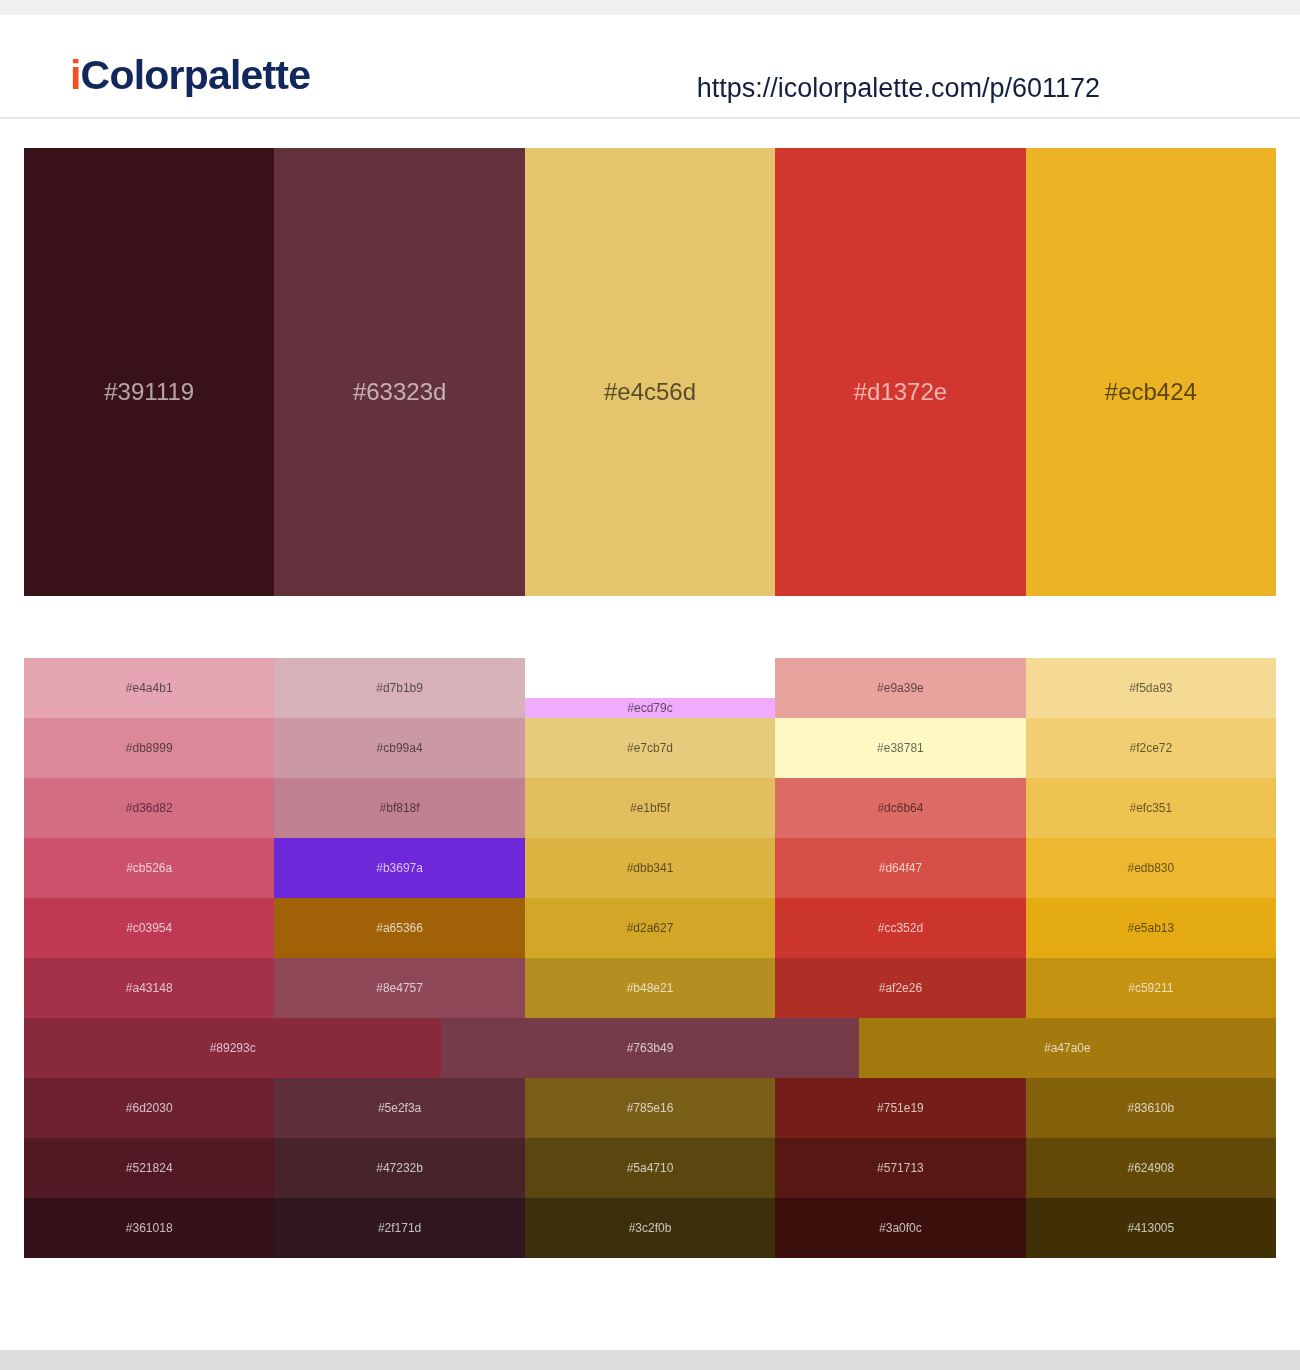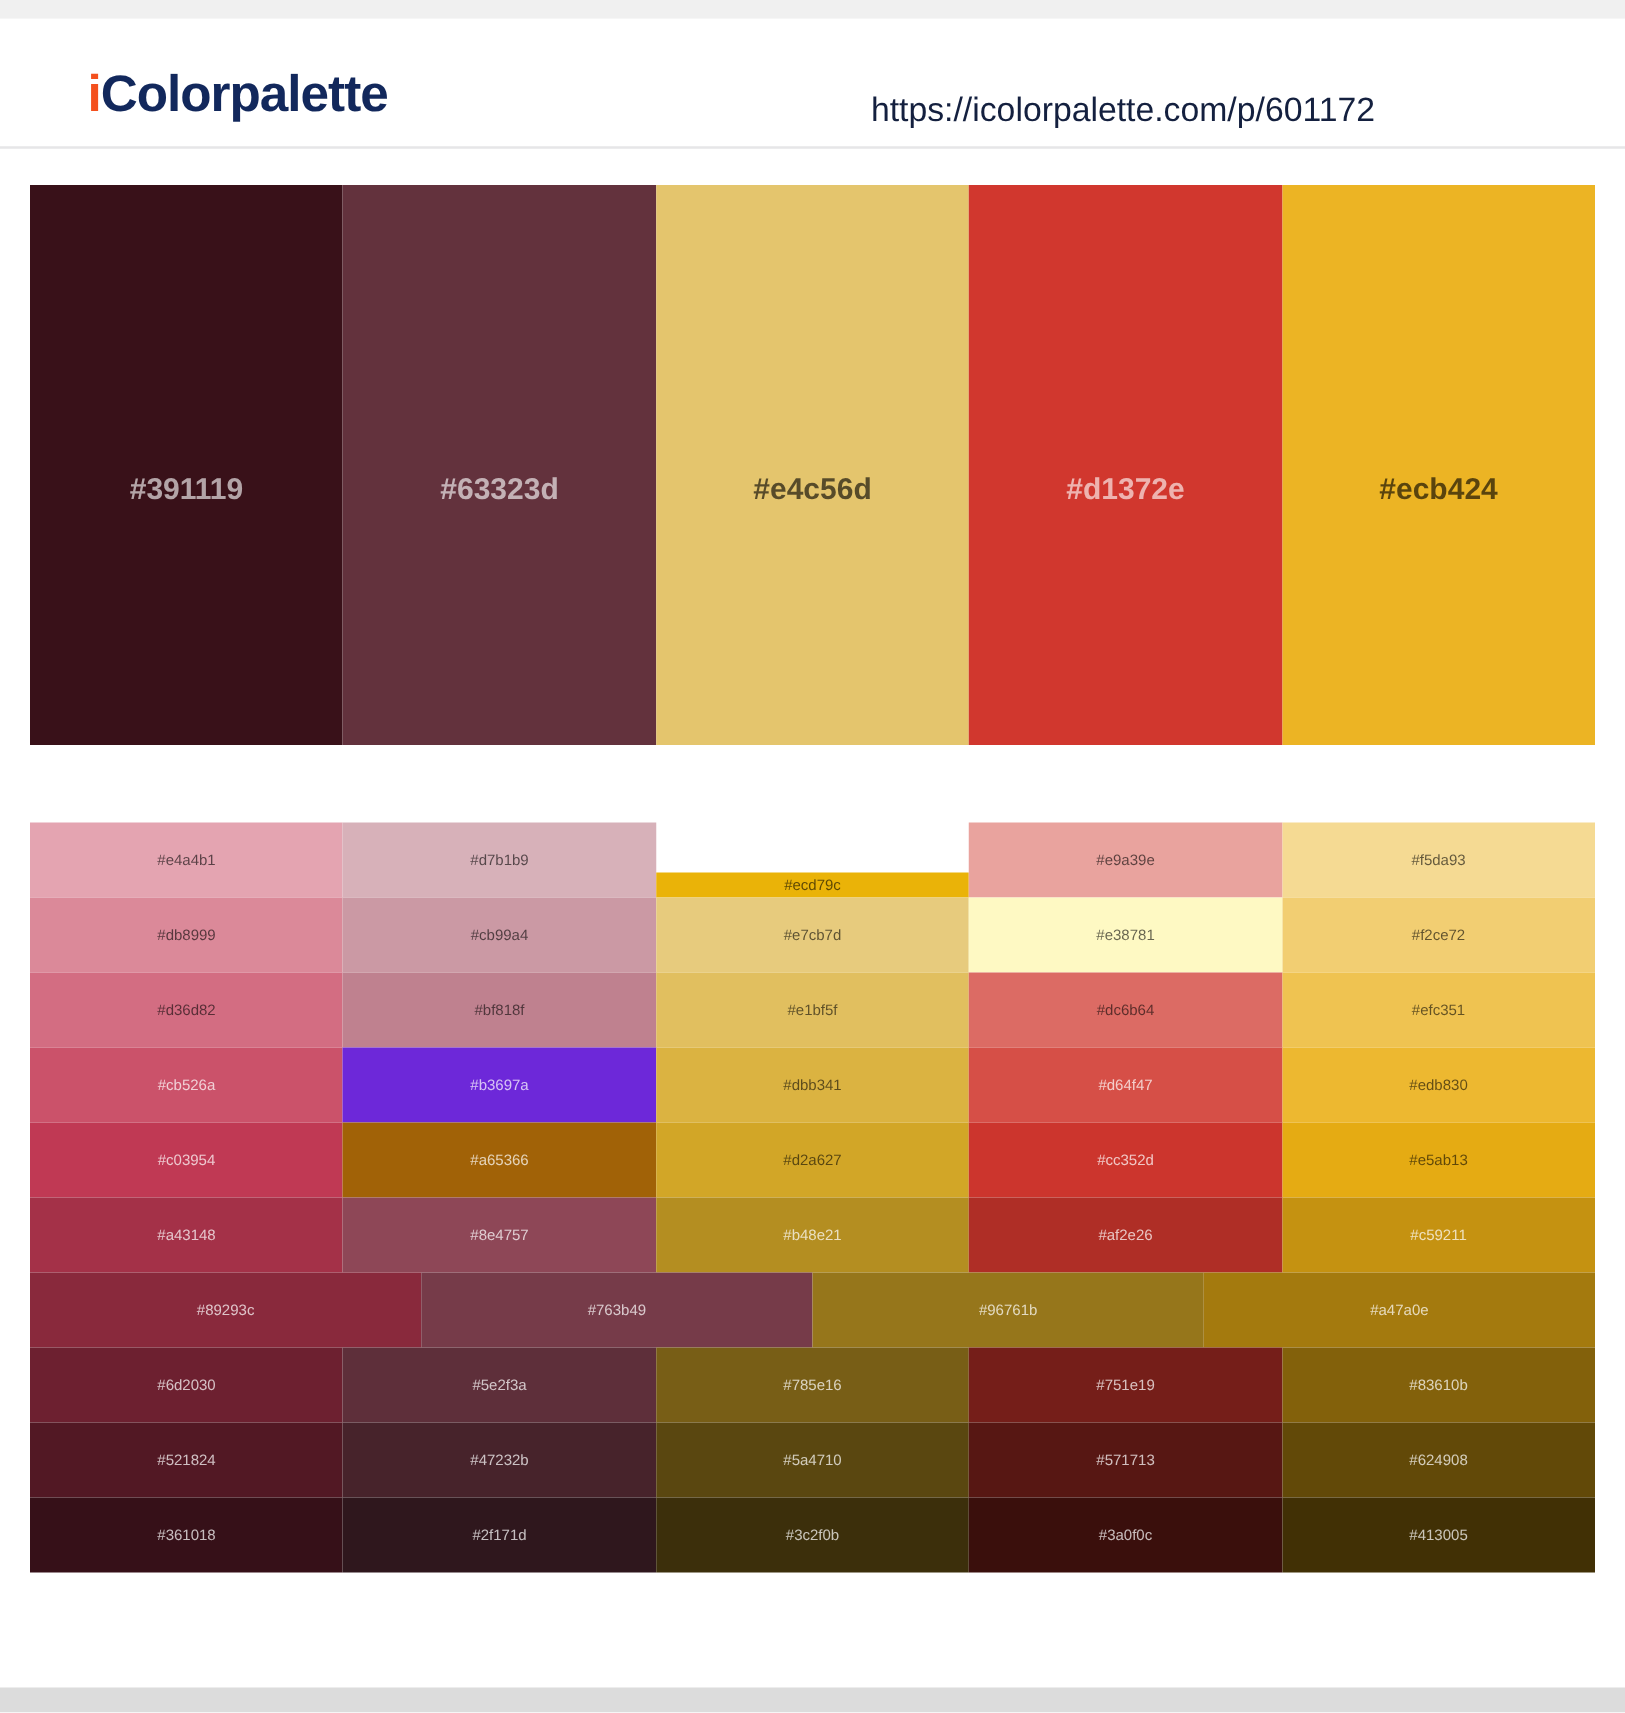--- a/index.html
+++ b/index.html
@@ -70,21 +70,20 @@
     width: 1252px;
     height: 448px;
     display: flex;
   }
   .main-swatch {
     flex: 1 1 0;
     position: relative;
     display: flex;
     align-items: center;
     justify-content: center;
-    font-weight: bold;
   }
   .main-swatch .swatch-label {
     position: absolute;
     top: 232px;
     left: 0;
     width: 100%;
     text-align: center;
     font-size: 24px;
     line-height: 1;
     white-space: nowrap;
@@ -160,21 +159,21 @@
     </div>
 
   <div class="shades-grid">
       <div class="shade-row">
         <div class="shade-cell" style="background: rgb(228, 164, 177);">
           <span class="shade-label" style="color: rgba(0, 0, 0, 0.6);">#e4a4b1</span>
         </div>
         <div class="shade-cell" style="background: rgb(215, 177, 185);">
           <span class="shade-label" style="color: rgba(0, 0, 0, 0.6);">#d7b1b9</span>
         </div>
-        <div class="shade-cell" style="background: #eab308; margin-top: 40px;">
+        <div class="shade-cell" style="background: #f0abfc; margin-top: 40px;">
           <span class="shade-label" style="color: rgba(0, 0, 0, 0.6);">#ecd79c</span>
         </div>
         <div class="shade-cell" style="background: rgb(233, 163, 158);">
           <span class="shade-label" style="color: rgba(0, 0, 0, 0.6);">#e9a39e</span>
         </div>
         <div class="shade-cell" style="background: rgb(245, 218, 147);">
           <span class="shade-label" style="color: rgba(0, 0, 0, 0.6);">#f5da93</span>
         </div>
       </div>
       <div class="shade-row">
@@ -262,23 +261,20 @@
           <span class="shade-label" style="color: rgba(255, 255, 255, 0.72);">#c59211</span>
         </div>
       </div>
       <div class="shade-row">
         <div class="shade-cell" style="background: rgb(137, 41, 60);">
           <span class="shade-label" style="color: rgba(255, 255, 255, 0.72);">#89293c</span>
         </div>
         <div class="shade-cell" style="background: rgb(118, 59, 73);">
           <span class="shade-label" style="color: rgba(255, 255, 255, 0.72);">#763b49</span>
         </div>
-        <div class="shade-cell" style="background: rgb(150, 118, 27);">
-          <span class="shade-label" style="color: rgba(255, 255, 255, 0.72);">#96761b</span>
-        </div>
         <div class="shade-cell" style="background: rgb(164, 122, 14);">
           <span class="shade-label" style="color: rgba(255, 255, 255, 0.72);">#a47a0e</span>
         </div>
       </div>
       <div class="shade-row">
         <div class="shade-cell" style="background: rgb(109, 32, 48);">
           <span class="shade-label" style="color: rgba(255, 255, 255, 0.72);">#6d2030</span>
         </div>
         <div class="shade-cell" style="background: rgb(94, 47, 58);">
           <span class="shade-label" style="color: rgba(255, 255, 255, 0.72);">#5e2f3a</span>

